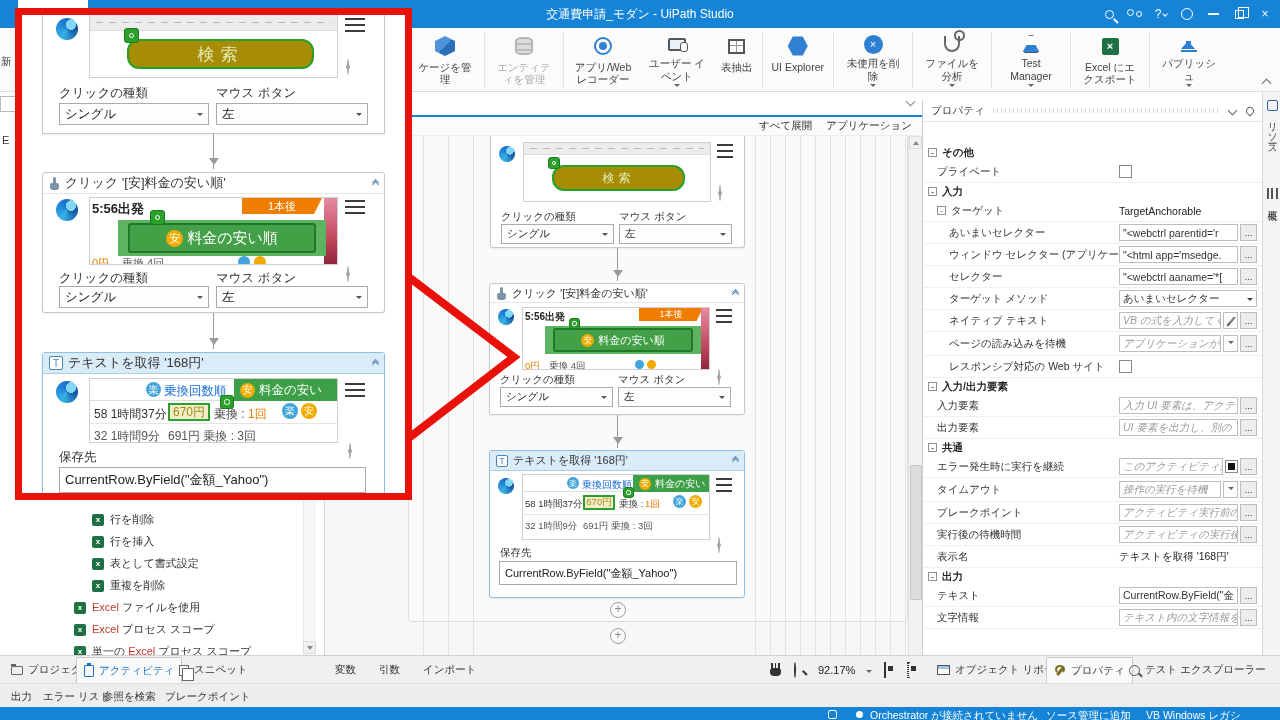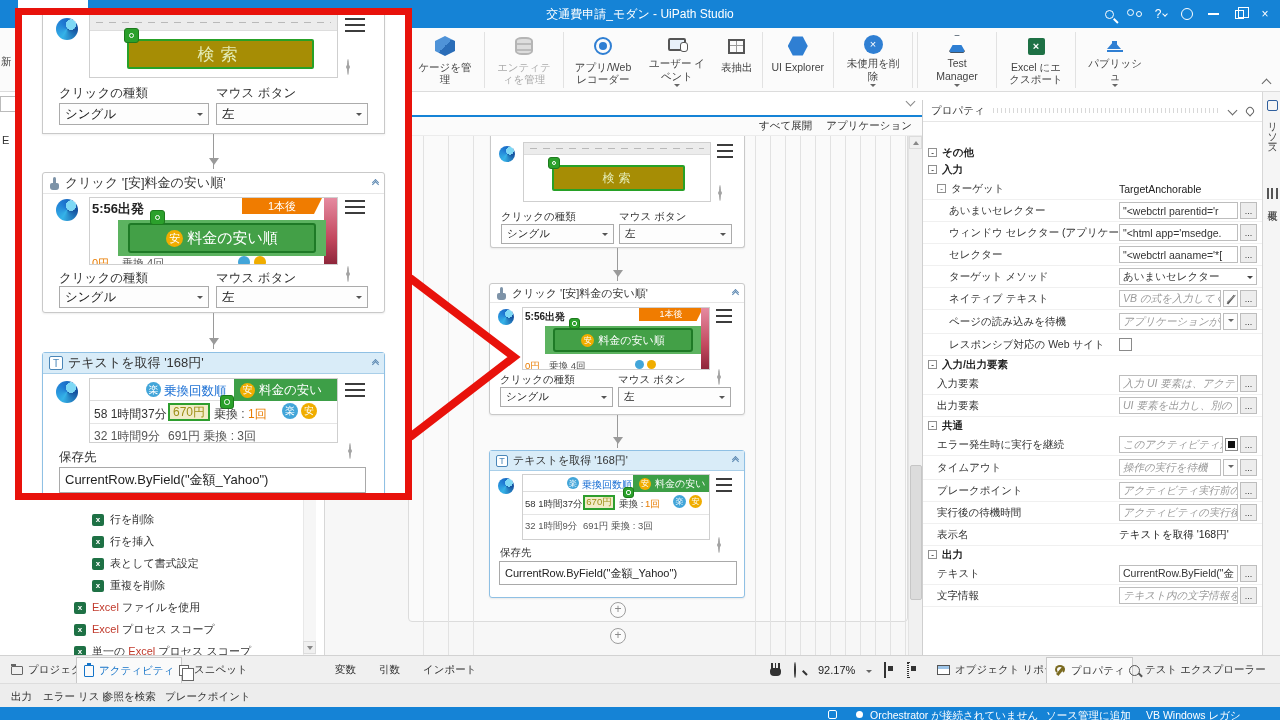--- a/index.html
+++ b/index.html
@@ -73,21 +73,21 @@
 .act-h.sel{background:#d9ecf8;border-bottom-color:#a9cfe9}
 .dblchev{margin-left:auto;display:flex;flex-direction:column;gap:0px}
 .dblchev .chev{width:5px;height:5px;border-color:#5b87b0}
 .edge{border-radius:50%;background:radial-gradient(circle at 68% 30%,#7ed8f5 0 24%,transparent 25%),conic-gradient(from 210deg,#35b3e8,#1e78d2,#14509e,#35b3e8);display:inline-block}
 .hamb{background-image:repeating-linear-gradient(#3c3c3c 0 2px,transparent 2px 6px);cursor:pointer}
 .targ{border:1.6px solid #a3a3a3;border-radius:50%;position:relative}
 .targ::after{content:"";position:absolute;left:50%;top:50%;width:4px;height:4px;margin:-2px;background:#a3a3a3;border-radius:50%}
 .shot{position:absolute;background:#fff;border:1px solid #cfcfcf;overflow:hidden}
 .chrome{position:absolute;left:0;top:0;right:0;background:#ececec;border-bottom:1px solid #ddd}
 .chrome i{position:absolute;left:6px;right:6px;top:45%;height:1.5px;background:repeating-linear-gradient(90deg,#b9b9b9 0 7px,transparent 7px 13px)}
-.ksr{position:absolute;background:#a68d05;border:2px solid #27a127;border-radius:2px;color:#e4edb8;display:flex;align-items:center;justify-content:center}
+.ksr{position:absolute;background:#a68d05;border:2px solid #27a127;border-radius:12px;color:#e4edb8;display:flex;align-items:center;justify-content:center}
 .gdot{position:absolute;background:#2ba02b;border:1px solid #1d7a1d;border-radius:3px;display:flex;align-items:center;justify-content:center}
 .gdot i{width:45%;height:45%;border:1.3px solid #fff;border-radius:50%}
 .banner{position:absolute;background:#f07c00;color:#fff;display:flex;align-items:center;justify-content:center;clip-path:polygon(0 0,100% 0,90% 100%,0 100%)}
 .pinkslice{position:absolute;background:linear-gradient(#e58aa0,#c2485e 60%,#8a2438)}
 .gstrip{position:absolute;background:#5cb360}
 .gbtn{position:absolute;background:#43a047;border:2px solid #1e7a26;border-radius:3px;display:flex;align-items:center;justify-content:center;gap:4px;color:#fff}
 .ycirc{background:#f0ad00;color:#fff;border-radius:50%;display:inline-flex;align-items:center;justify-content:center;flex:0 0 auto}
 .bcirc{background:#42a5d9;color:#fff;border-radius:50%;display:inline-flex;align-items:center;justify-content:center;flex:0 0 auto}
 .gtab{position:absolute;background:#3d9f47;color:#fff;display:flex;align-items:center;justify-content:flex-start;gap:4px;padding-left:6px;overflow:hidden}
 .pricebox{position:absolute;background:#f2ecc8;border:2px solid #2e9e2e;color:#9d8f17;display:flex;align-items:center;justify-content:center}
@@ -251,20 +251,27 @@
       </div>
     <div class="rdiv"></div>
     <div class="rbtn">
         <span class="ric">
           <span class="i-del">×</span>
         </span>
         <span>未使用を削除</span>
         <span class="carett"></span>
       </div>
     <div class="rdiv"></div>
+    <div class="rbtn">
+        <span class="ric">
+          <span class="i-steth"></span>
+        </span>
+        <span>ファイルを分析</span>
+        <span class="carett"></span>
+      </div>
     <div class="rdiv"></div>
     <div class="rbtn">
         <span class="ric">
           <span class="i-flask"></span>
         </span>
         <span>Test Manager</span>
         <span class="carett"></span>
       </div>
     <div class="rdiv"></div>
     <div class="rbtn">
@@ -455,20 +462,26 @@
     <span>プロパティ</span>
     <span class="hatch"></span>
     <span class="chev down" style="margin-right:10px"></span>
     <span class="pin"></span>
   </div>
   <div id="props-rows">
     <div class="psec">
         <span class="mbox">-</span>
         <span>その他</span>
       </div>
+    <div class="prow">
+        <span class="plab">プライベート</span>
+        <span class="ctrl">
+          <span class="chkbox"></span>
+        </span>
+      </div>
     <div class="psec">
         <span class="mbox">-</span>
         <span>入力</span>
       </div>
     <div class="prow">
         <span class="plab">
           <span class="mbox">-</span>
           <span>ターゲット</span>
         </span>
         <span class="ctrl">

